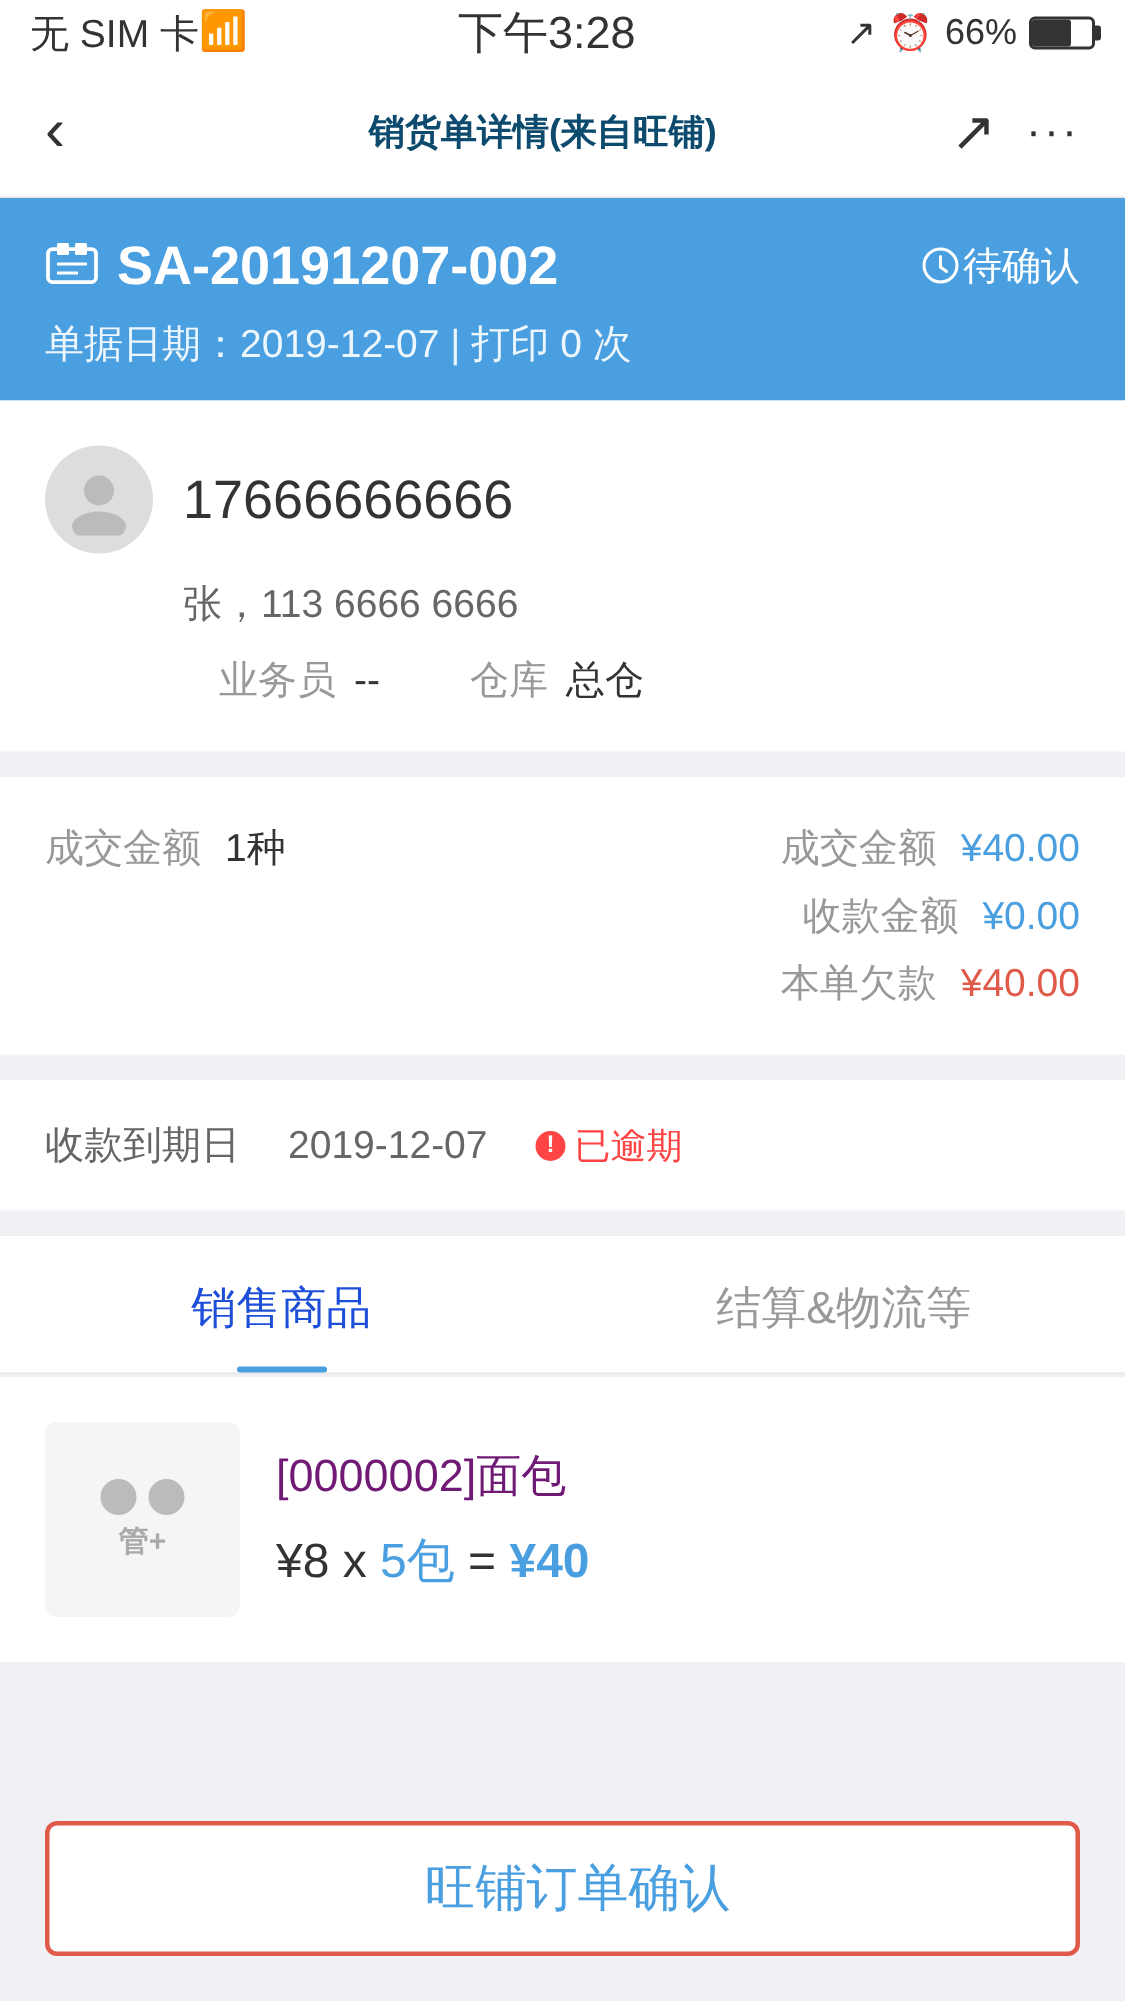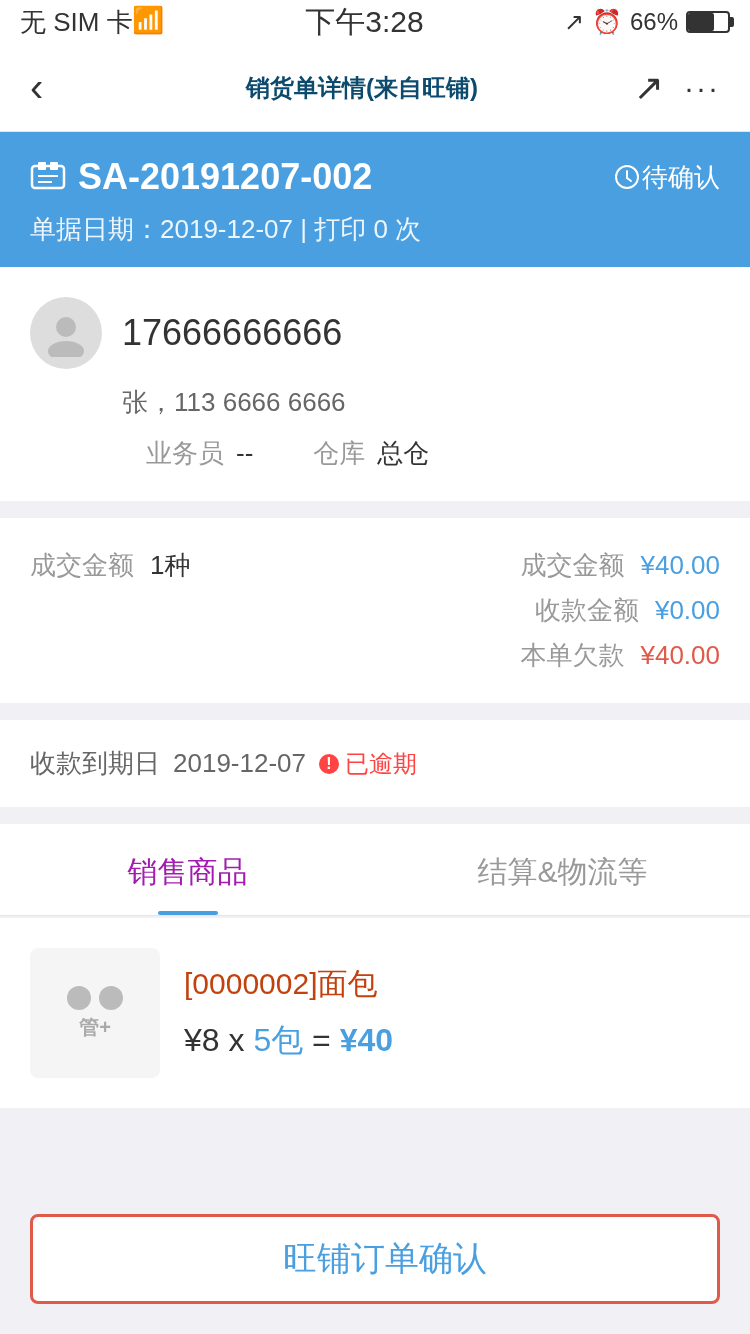--- a/index.html
+++ b/index.html
@@ -215,21 +215,21 @@
     .amount-value { color: #4a9fe0; font-weight: 500; }
     .amount-value.red { color: #e05a4a; }
 
     
     .due-section {
       background: #fff;
       padding: 26px 30px;
       margin-bottom: 16px;
       display: flex;
       align-items: center;
-      gap: 13px;
+      gap: 32px;
       font-size: 26px;
       color: #666;
     }
     .overdue-badge {
       display: flex;
       align-items: center;
       gap: 6px;
       color: #ff4444;
       font-size: 24px;
       background: none;
@@ -256,21 +256,21 @@
     .tab {
       flex: 1;
       text-align: center;
       padding: 28px 0 22px;
       font-size: 30px;
       color: #999;
       position: relative;
       cursor: pointer;
     }
     .tab.active {
-      color: #a21caf;
+      color: #1d4ed8;
     }
     .tab.active::after {
       content: '';
       position: absolute;
       bottom: 0;
       left: 50%;
       transform: translateX(-50%);
       width: 60px;
       height: 4px;
       background: #4a9fe0;
@@ -315,21 +315,21 @@
       background: #bbb;
     }
     .owl-plus {
       font-size: 20px;
       color: #aaa;
       font-weight: bold;
     }
     .product-info { flex: 1; }
     .product-name {
       font-size: 30px;
-      color: #c2410c;
+      color: #701a75;
       margin-bottom: 14px;
     }
     .product-price {
       font-size: 32px;
       color: #333;
     }
     .product-price .qty { color: #4a9fe0; }
     .product-price .total { color: #4a9fe0; font-weight: 600; }
 
     

